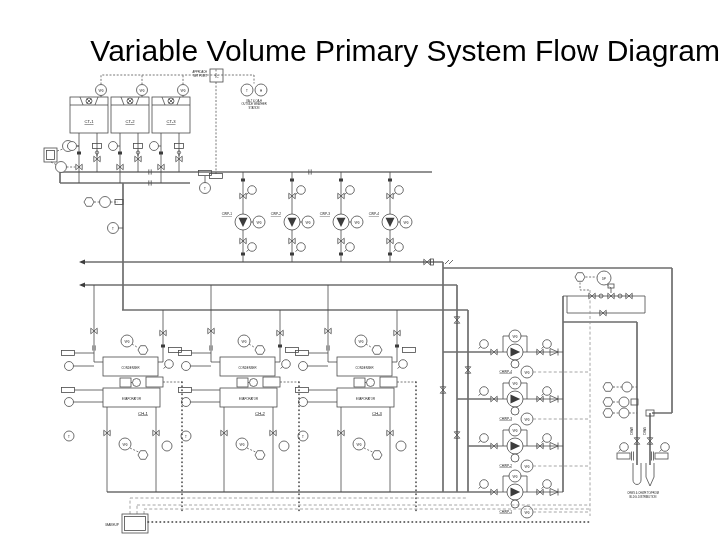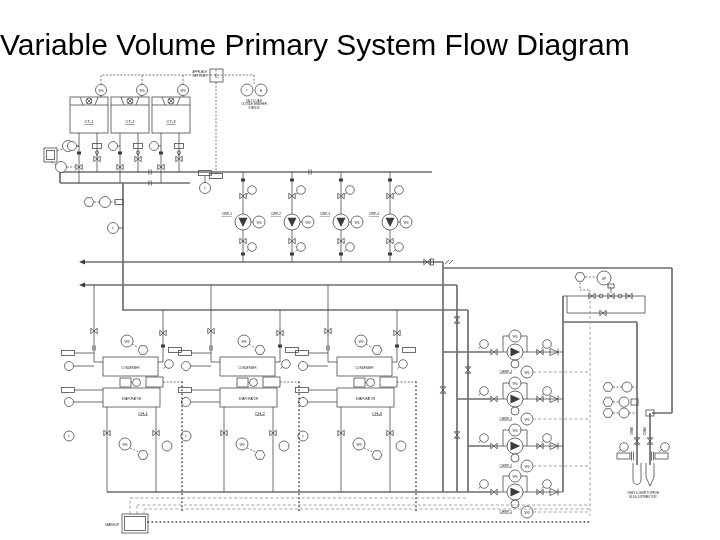--- a/index.html
+++ b/index.html
@@ -1,18 +1,18 @@
 <!DOCTYPE html>
 <html><head>
 <meta charset="utf-8">
 <style>
   html,body{margin:0;padding:0}
   body{width:720px;height:540px;background:#fff;position:relative;
        font-family:"Liberation Sans","DejaVu Sans",sans-serif;overflow:hidden}
-  .title{position:absolute;top:28px;left:0;width:720px;text-align:left;
+  .title{position:absolute;top:34px;left:0;width:720px;text-align:right;
          font-size:30px;color:#000;letter-spacing:0px;white-space:nowrap}
   svg{position:absolute;left:0;top:0}
   .p  {stroke:#4a4a4a;stroke-width:.8;fill:none}
   .p2 {stroke:#6e6e6e;stroke-width:1.7;fill:none}
   .dash{stroke:#8f8f8f;stroke-width:.8;fill:none;stroke-dasharray:3 2.2}
   .dash2{stroke:#555;stroke-width:.8;fill:none;stroke-dasharray:2 1.6}
   .dot{stroke:#3c3c3c;stroke-width:1.5;fill:none;stroke-dasharray:.6 3.4;stroke-linecap:round}
   .sym{stroke:#4a4a4a;stroke-width:.8;fill:#fff}
   .symo{stroke:#4a4a4a;stroke-width:.8;fill:none}
   .dk{fill:#3c3c3c;stroke:none}

